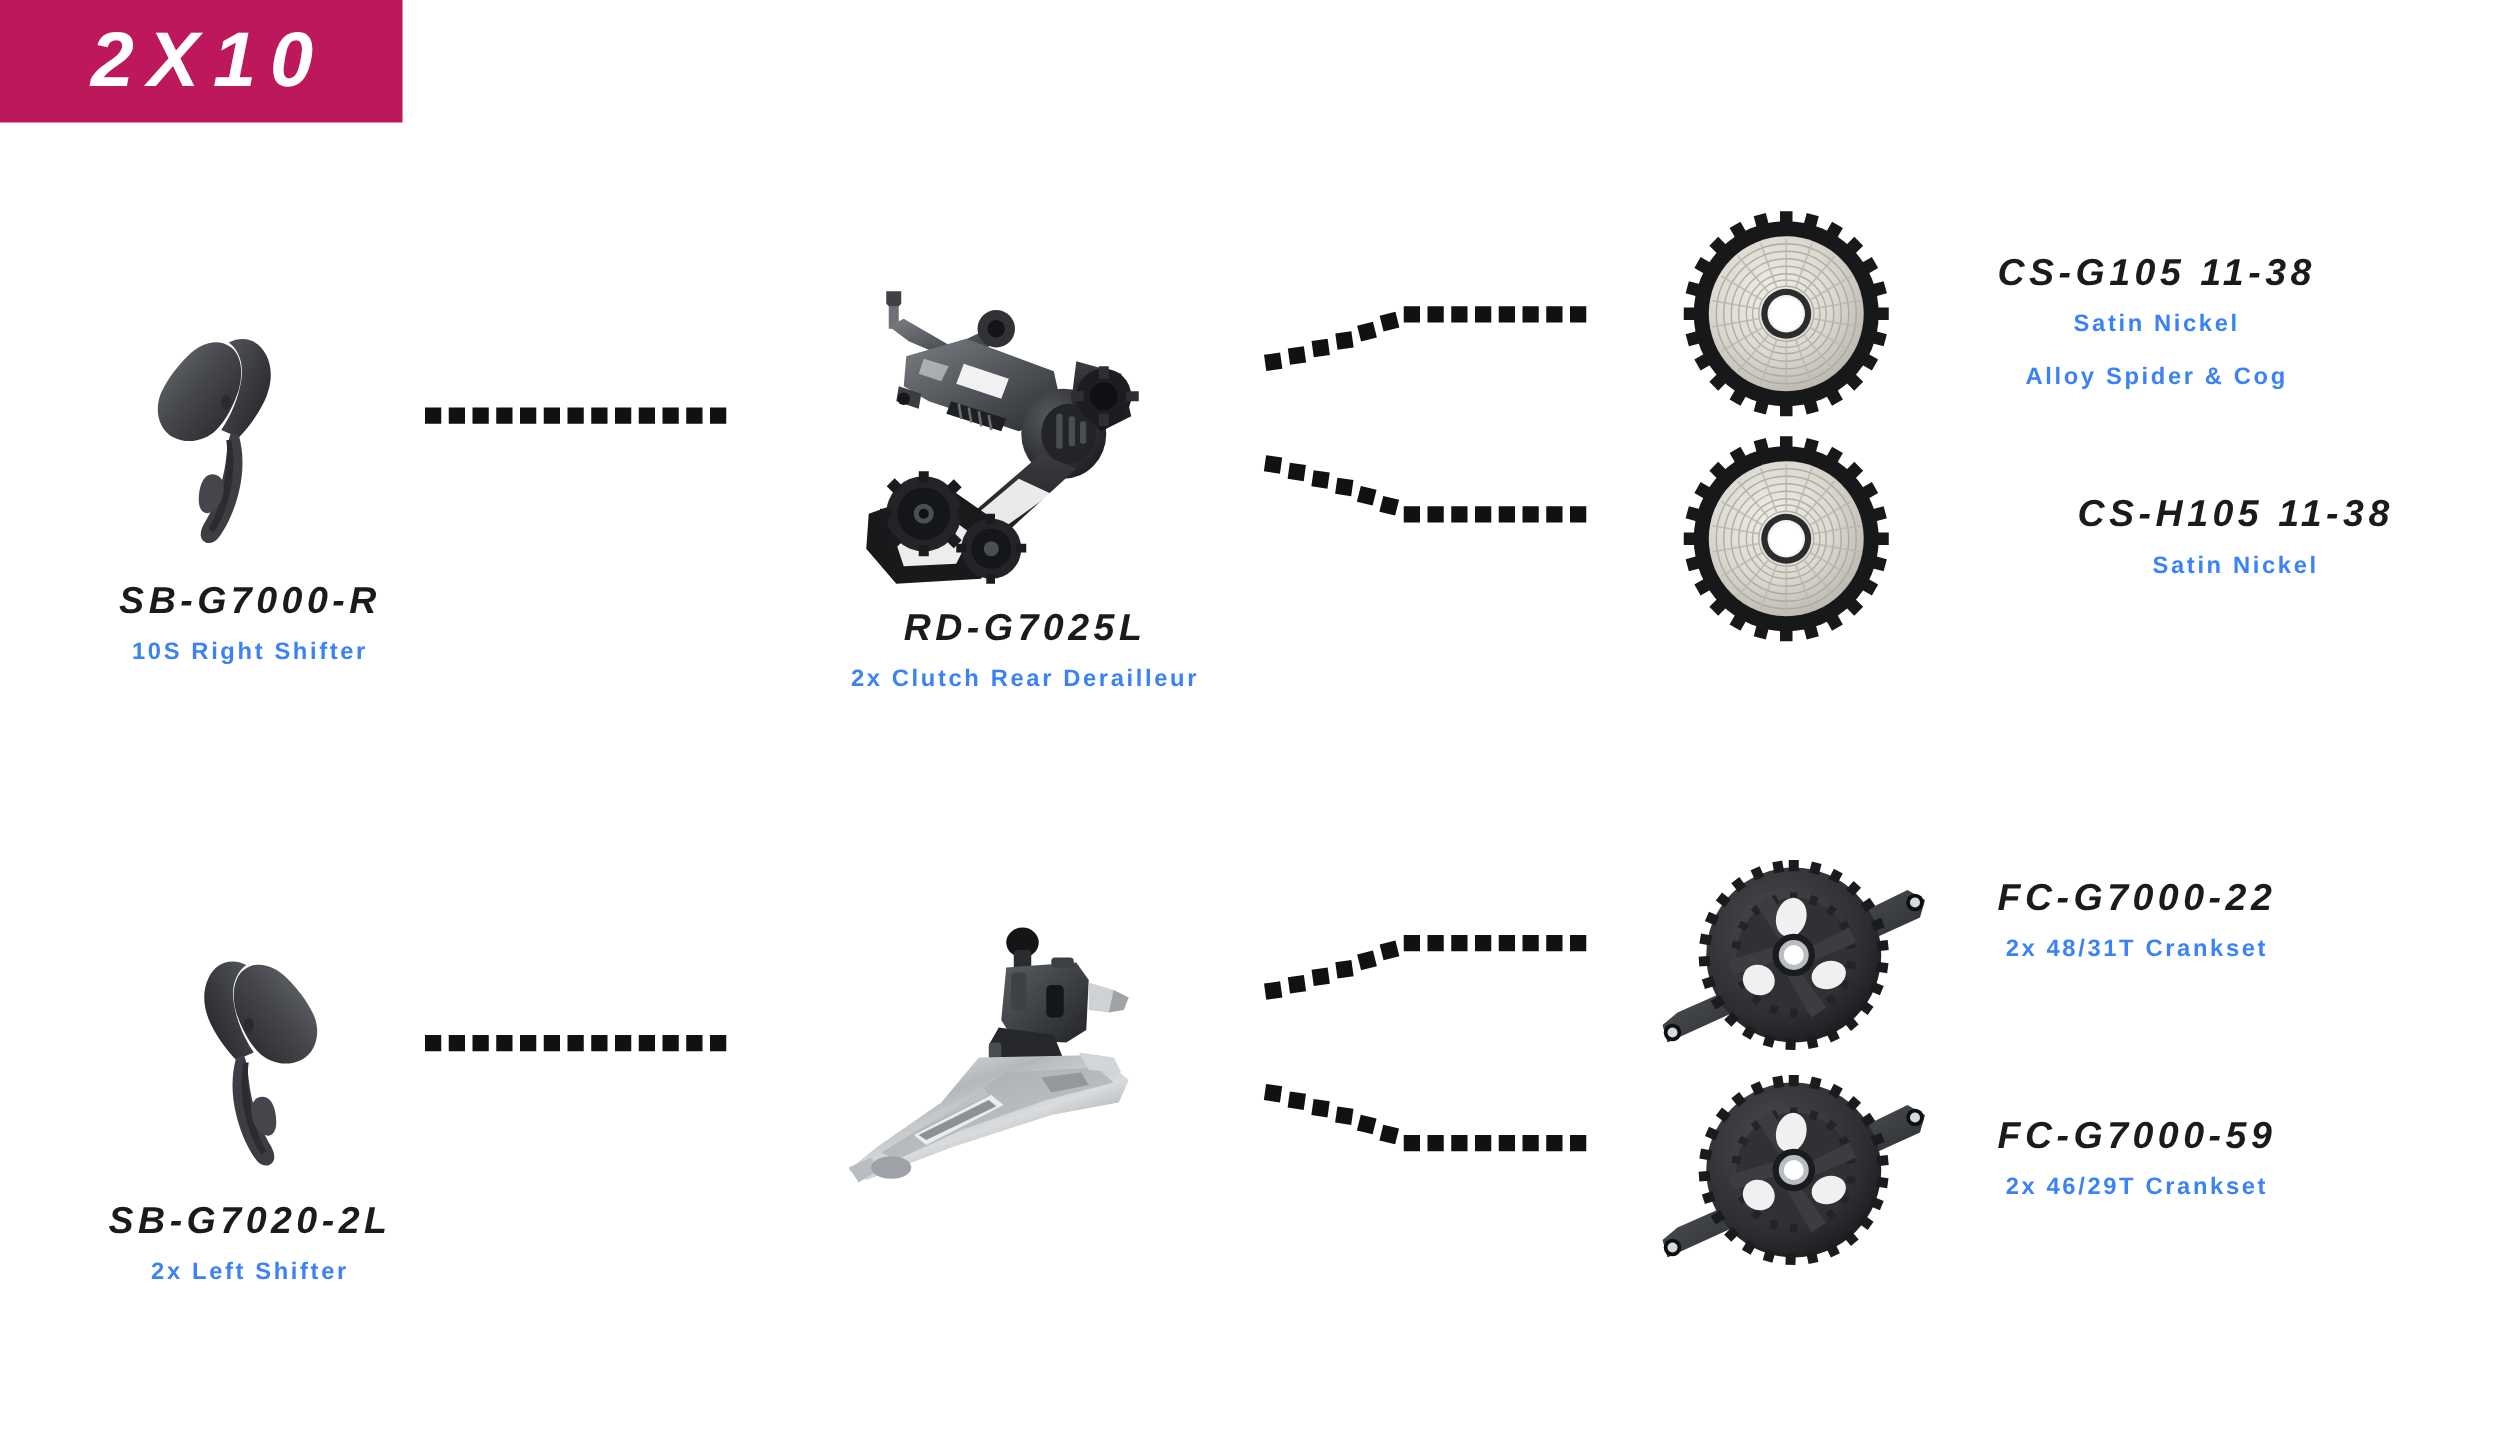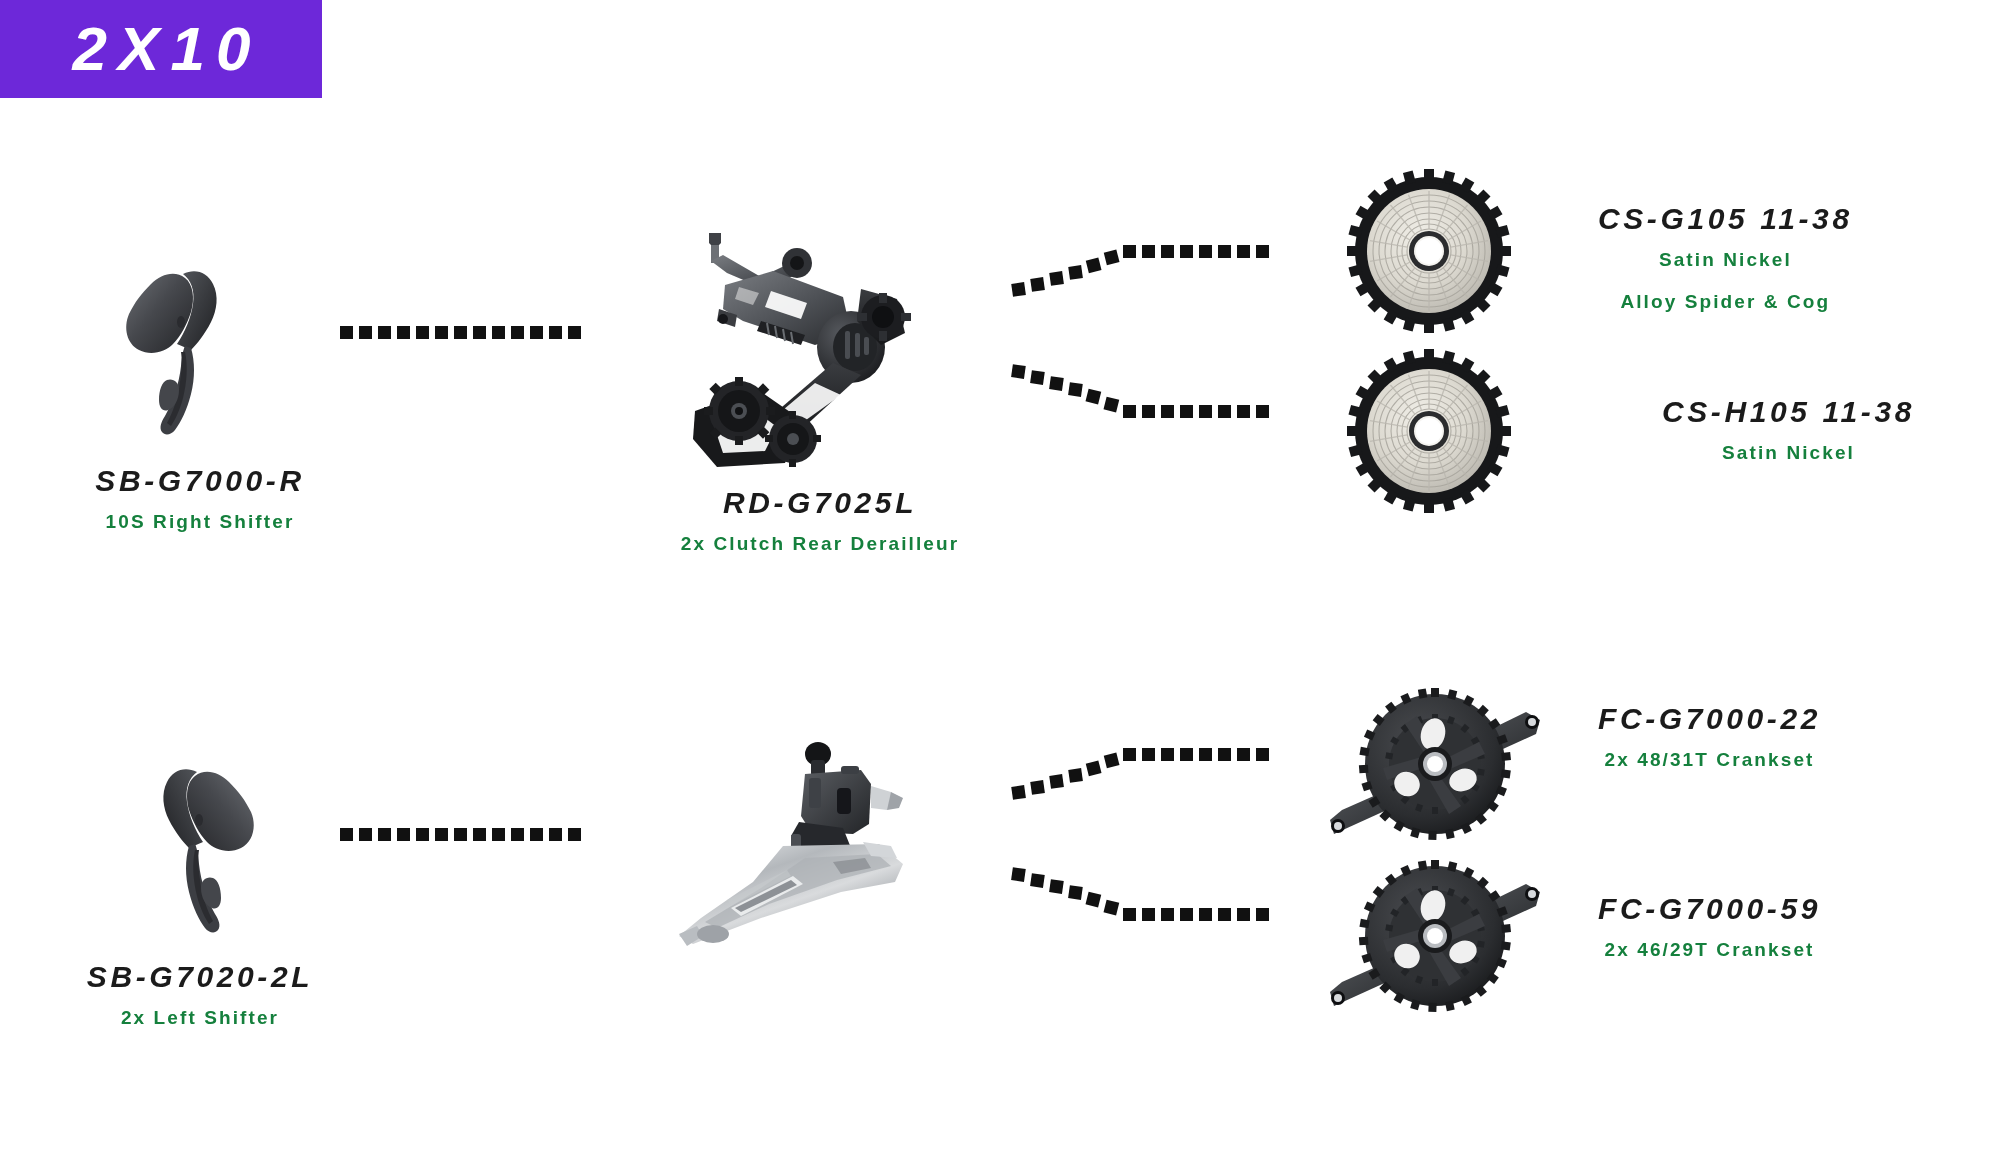--- a/index.html
+++ b/index.html
@@ -25,21 +25,21 @@
     height: 1150px;
   }
 
   
   .badge {
     position: absolute;
     left: 0;
     top: 0;
     width: 322px;
     height: 98px;
-    background: #6d28d9;
+    background: #be185d;
     display: flex;
     align-items: center;
     justify-content: center;
   }
   .badge-text {
     color: #ffffff;
     font-size: 62px;
     font-weight: 700;
     font-style: italic;
     letter-spacing: 11px;
@@ -61,21 +61,21 @@
     font-style: italic;
     letter-spacing: 3.6px;
     color: #1b1b1b;
     white-space: nowrap;
     line-height: 1.28;
   }
   .subtitle {
     font-size: 19px;
     font-weight: 700;
     letter-spacing: 2.1px;
-    color: #15803d;
+    color: #3b82f6;
     white-space: nowrap;
     line-height: 1.55;
     margin-top: 7px;
   }
   .subtitle.second-line { margin-top: 12px; }
 
   
   .product {
     position: absolute;
   }

